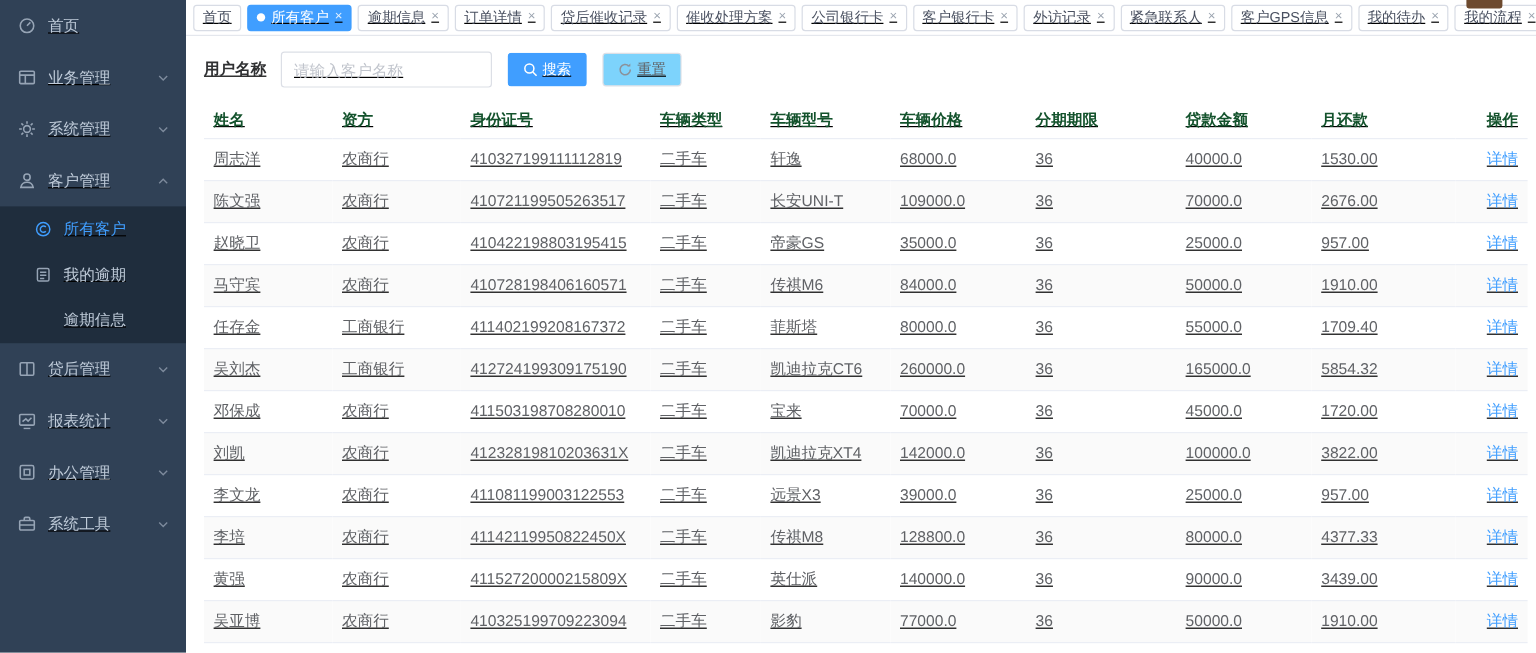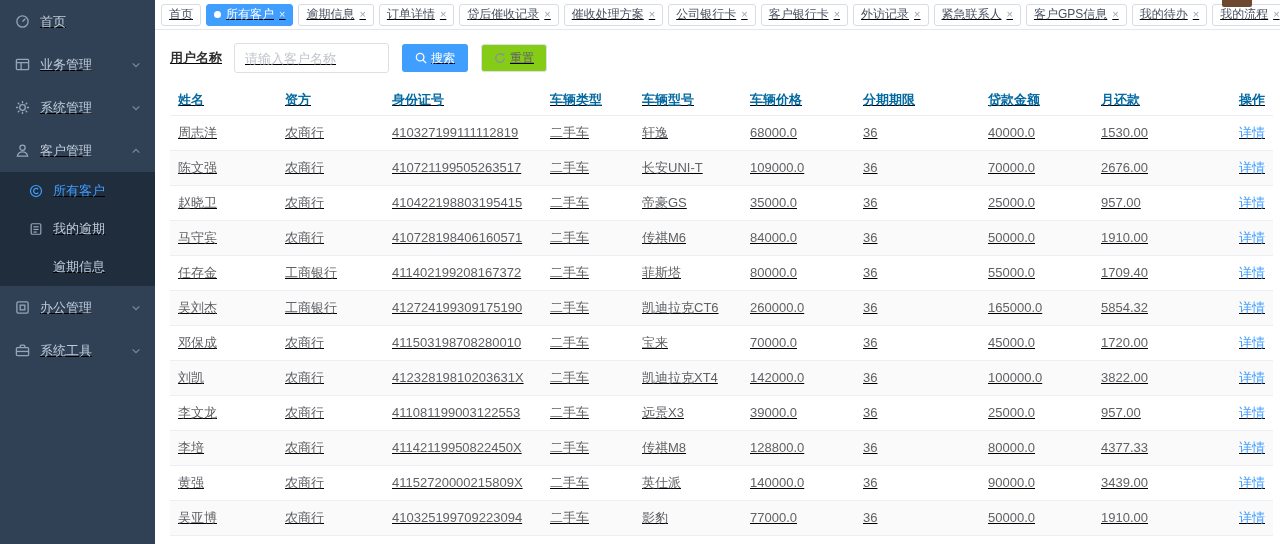--- a/index.html
+++ b/index.html
@@ -29,30 +29,30 @@
   .tab .dot { width:7px; height:7px; border-radius:50%; background:#fff; margin-right:5px; display:none; }
   .tab.active { background:#409eff; border-color:#409eff; color:#fff; }
   .tab.active .dot { display:inline-block; }
   .tab .close { margin-left:5px; font-size:11px; line-height:1; color:#9aa3af; }
   .tab.active .close { color:#e8f3ff; }
   .avatar-sliver { position:absolute; top:0; right:28px; width:30px; height:7px; background:#6d4a2f; border-radius:0 0 2px 2px; z-index:5; }
 
   
   .search-row { display:flex; align-items:center; padding:13px 15px 12px 15px; }
   .search-label { font-size:13px; font-weight:bold; color:#303133; margin-right:12px; }
-  .search-input { width:155px; height:30px; border:1px solid #dcdfe6; border-radius:3px; padding:0 10px; font-size:13px; color:#15803d; outline:none; font-family:inherit; }
+  .search-input { width:176px; height:30px; border:1px solid #dcdfe6; border-radius:3px; padding:0 10px; font-size:13px; color:#15803d; outline:none; font-family:inherit; }
   .search-input::placeholder { color:#c0c4cc; }
   .btn { height:28px; display:inline-flex; align-items:center; gap:4px; border-radius:3px; font-size:12px; padding:0 12px; cursor:pointer; border:1px solid transparent; font-family:inherit; }
   .btn-primary { background:#409eff; color:#fff; margin-left:13px;text-align:right; }
-  .btn-plain { background:#84cc16; color:#606266; border-color:#dcdfe6; margin-left:13px; }
+  .btn-plain { background:#7dd3fc; color:#606266; border-color:#dcdfe6; margin-left:13px; }
 
   
   .table-wrap { flex:1; padding:0 15px; overflow:hidden; }
   table { width:100%; border-collapse:collapse; table-layout:fixed; font-size:13px; }
-  th { text-align:left; font-weight:bold; color:#0369a1; height:30px; padding:0 8px; white-space:nowrap; }
+  th { text-align:left; font-weight:bold; color:#14532d; height:30px; padding:0 8px; white-space:nowrap; }
   td { color:#606266; height:35px; padding:0 8px; border-top:1px solid #ebeef5; white-space:nowrap; overflow:hidden; }
   tbody tr:nth-child(even) { background:#fafafa; }
   th.op, td.op { text-align:right; }
   a.detail { color:#409eff; text-decoration:none; cursor:pointer; }
 </style>
 </head>
 <body>
 
 <div class="app">
 
@@ -132,20 +132,49 @@
             </svg>
           </span>
           <span class="lbl">我的逾期</span>
         </div>
         <div class="sub-item">
           <span class="ico"></span>
           <span class="lbl">逾期信息</span>
         </div>
       </div>
     <div id="side-bottom">
+        <div class="side-item">
+          <span class="ico">
+            <svg class="glyph" width="15" height="15" viewBox="0 0 16 16">
+              <rect x="2" y="2.5" width="12" height="11" rx="1"></rect>
+              <line x1="8" y1="2.5" x2="8" y2="13.5"></line>
+            </svg>
+          </span>
+          <span class="lbl">贷后管理</span>
+          <span class="chev">
+            <svg width="10" height="10" viewBox="0 0 12 12">
+              <polyline points="2,4 6,8 10,4" fill="none" stroke="#7d8a9c" stroke-width="1.4"></polyline>
+            </svg>
+          </span>
+        </div>
+        <div class="side-item">
+          <span class="ico">
+            <svg class="glyph" width="15" height="15" viewBox="0 0 16 16">
+              <rect x="1.5" y="2.5" width="13" height="9.5" rx="1"></rect>
+              <line x1="5" y1="15" x2="11" y2="15"></line>
+              <polyline points="4,9 7,6.5 9,8.5 12,5.5"></polyline>
+            </svg>
+          </span>
+          <span class="lbl">报表统计</span>
+          <span class="chev">
+            <svg width="10" height="10" viewBox="0 0 12 12">
+              <polyline points="2,4 6,8 10,4" fill="none" stroke="#7d8a9c" stroke-width="1.4"></polyline>
+            </svg>
+          </span>
+        </div>
         <div class="side-item">
           <span class="ico">
             <svg class="glyph" width="15" height="15" viewBox="0 0 16 16">
               <rect x="2" y="2" width="12" height="12" rx="1.5"></rect>
               <rect x="5.5" y="5.5" width="5" height="5"></rect>
             </svg>
           </span>
           <span class="lbl">办公管理</span>
           <span class="chev">
             <svg width="10" height="10" viewBox="0 0 12 12">

